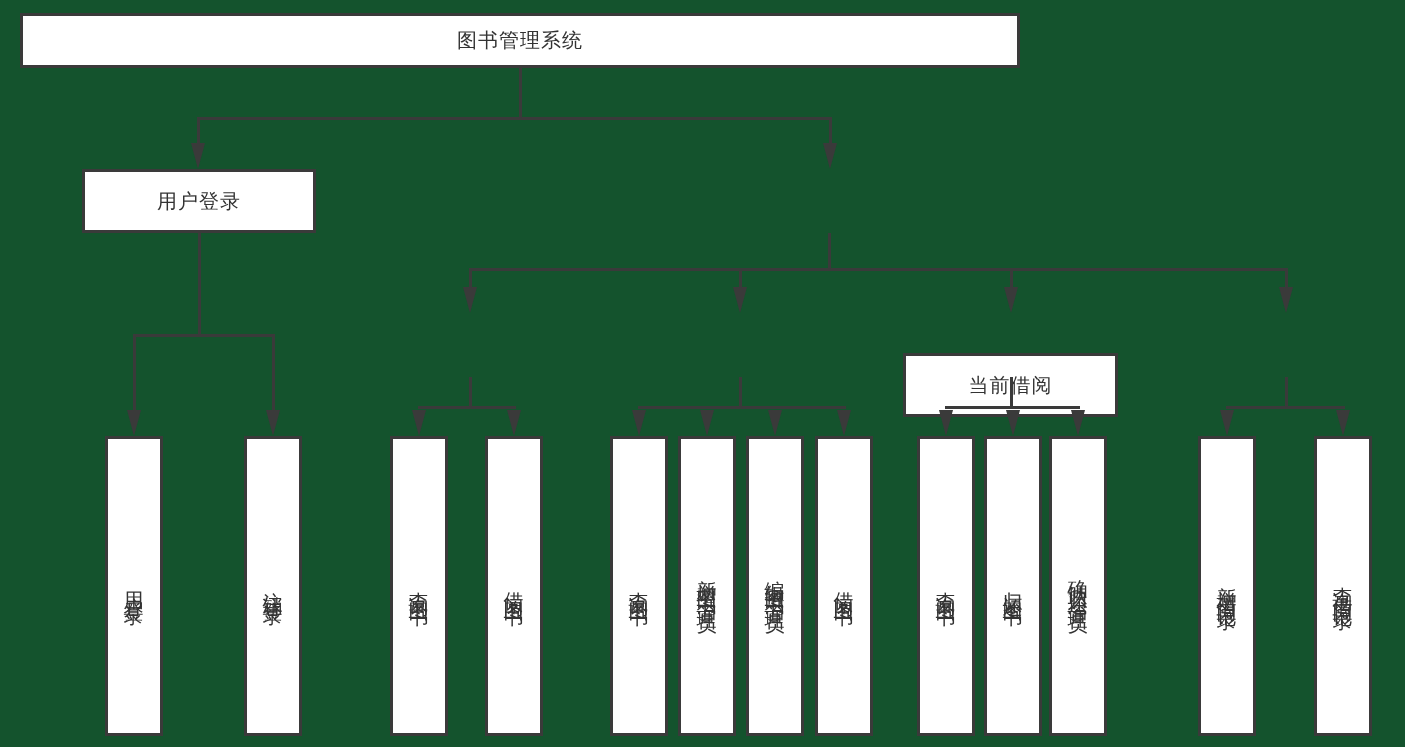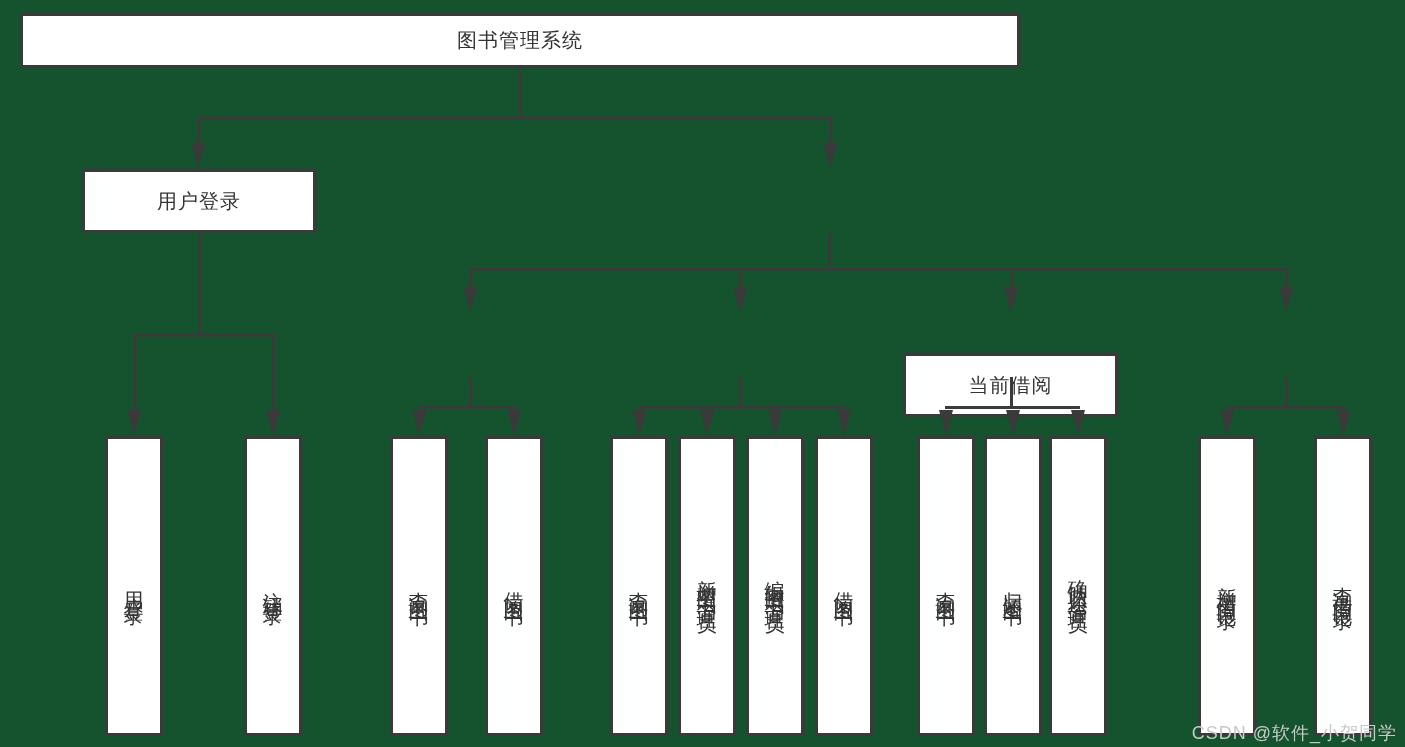--- a/index.html
+++ b/index.html
@@ -157,15 +157,14 @@
     <span class="vtext">确认归还（管理员）</span>
   </div>
 
   <div class="node leaf" style="left:1198px;">
     <span class="vtext">新增借阅记录</span>
   </div>
   <div class="node leaf" style="left:1314px;">
     <span class="vtext">查询借阅记录</span>
   </div>
 
-  <div class="watermark">CSDN @软件_小贺同学</div>
 
 </div>
 
 </body></html>

